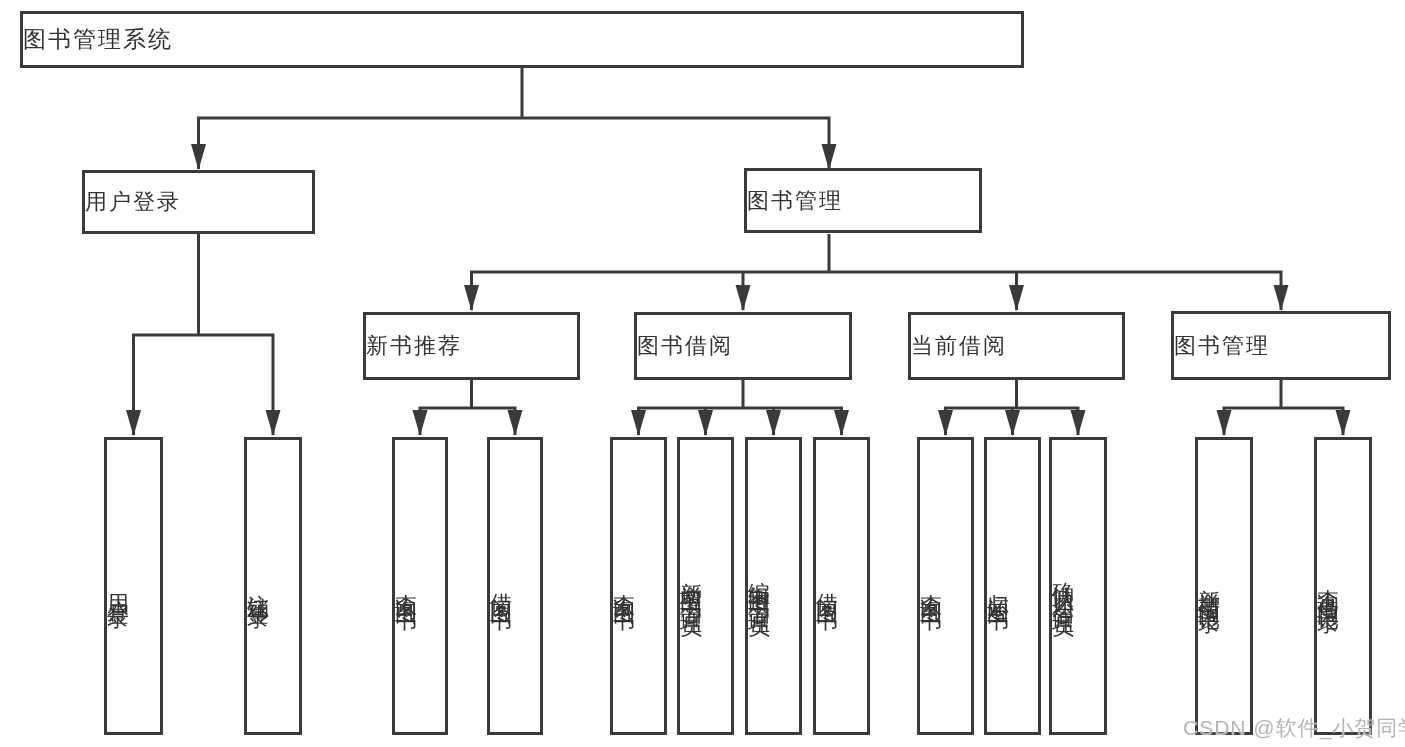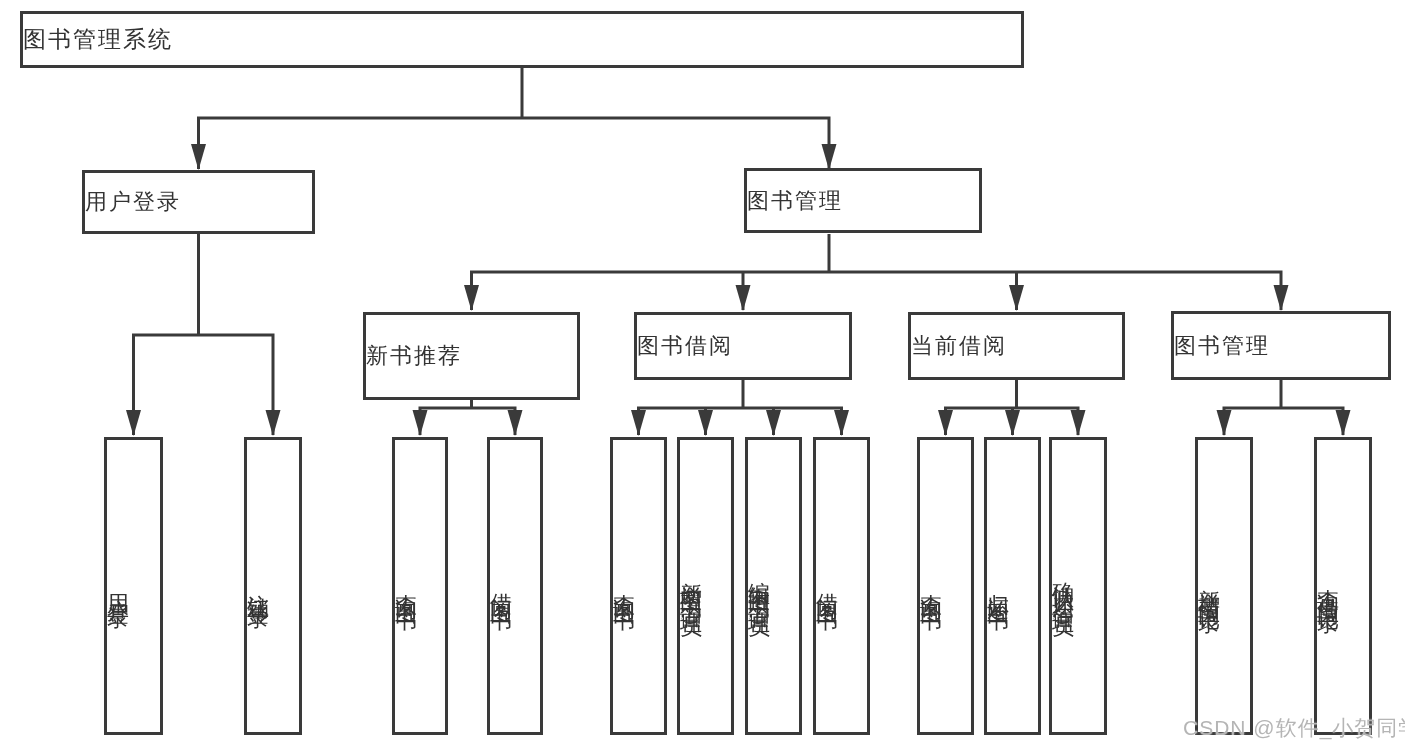--- a/index.html
+++ b/index.html
@@ -114,21 +114,21 @@
     <span>图书管理系统</span>
   </div>
 
   <div class="node" style="left:82px; top:170px; width:233px; height:64px;">
     <span>用户登录</span>
   </div>
   <div class="node" style="left:744px; top:168px; width:238px; height:65px;">
     <span>图书管理</span>
   </div>
 
-  <div class="node" style="left:363px; top:312px; width:217px; height:88px;">
+  <div class="node" style="left:363px; top:312px; width:217px; height:68px;">
     <span>新书推荐</span>
   </div>
   <div class="node" style="left:908px; top:312px; width:217px; height:68px;">
     <span>当前借阅</span>
   </div>
   <div class="node" style="left:634px; top:312px; width:218px; height:68px;">
     <span>图书借阅</span>
   </div>
   <div class="node" style="left:1171px; top:311px; width:220px; height:69px;">
     <span>图书管理</span>

